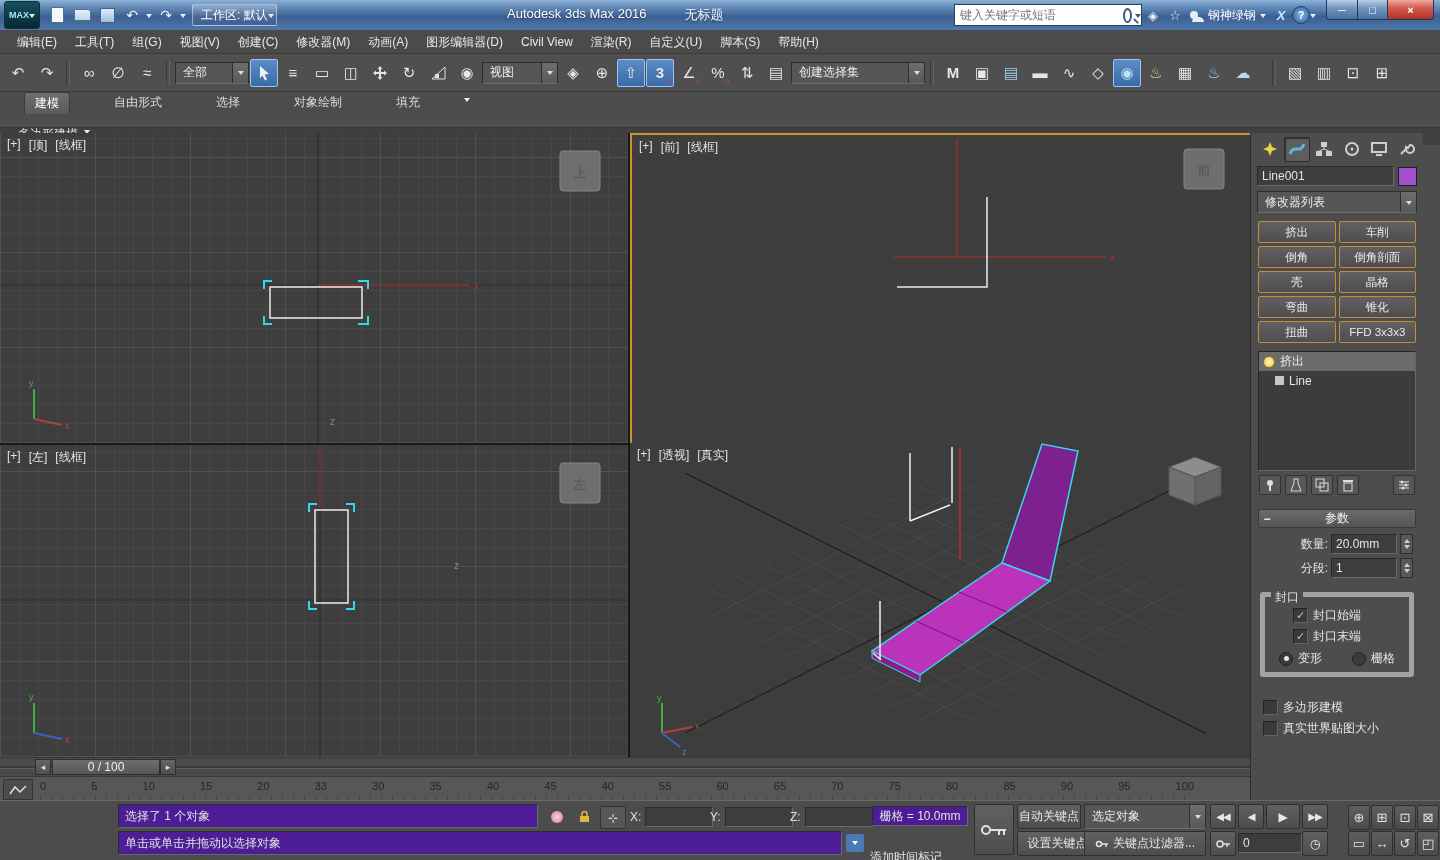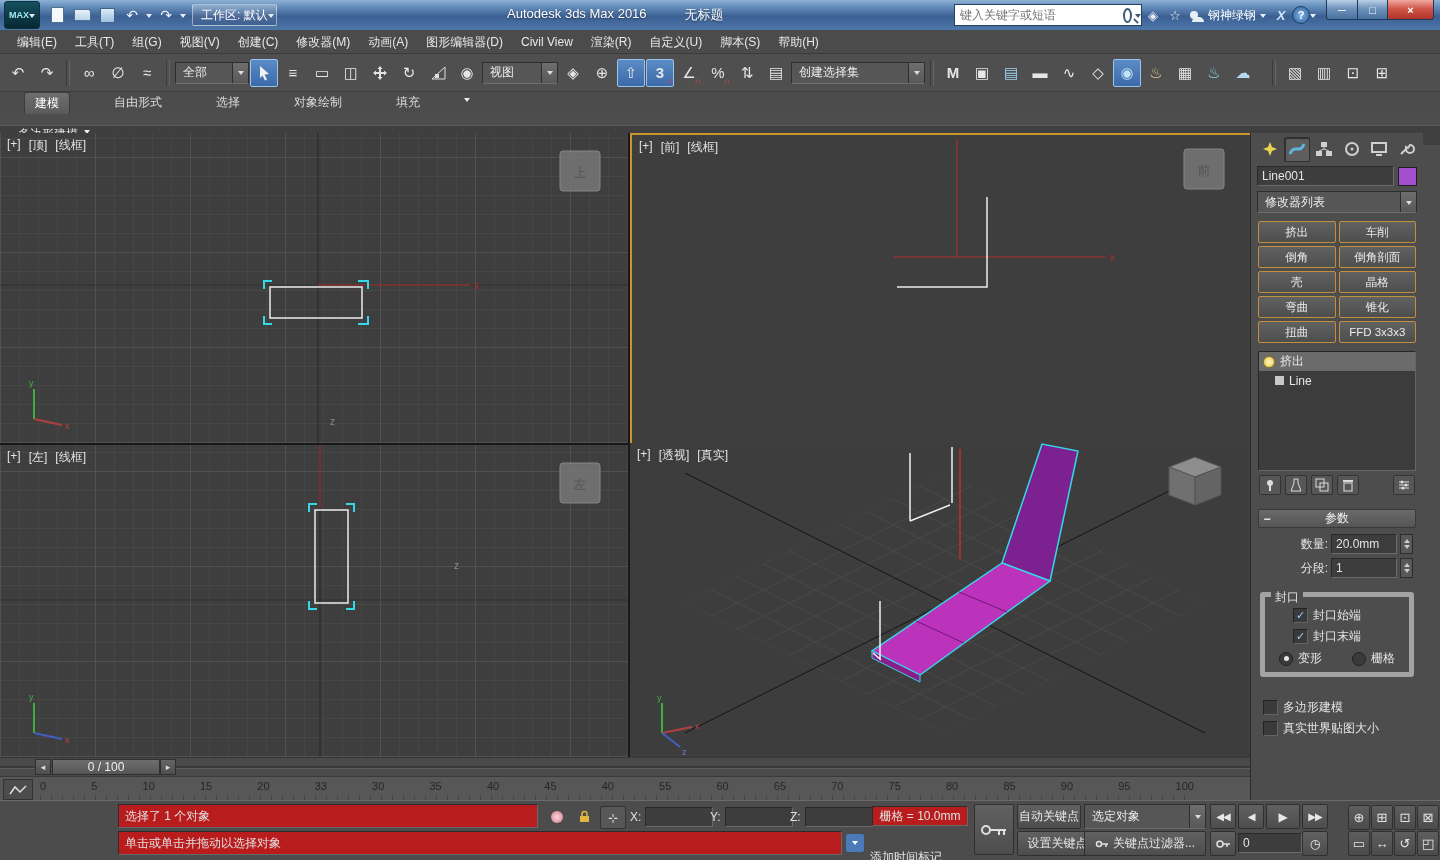--- a/index.html
+++ b/index.html
@@ -121,21 +121,21 @@
   .tshandle{position:absolute;left:52px;top:1px;width:108px;height:16px;background:linear-gradient(#6e6e6e,#565656);
       border:1px solid #2f2f2f;display:flex;align-items:center;justify-content:center;color:#f0f0f0;box-sizing:border-box;}
   .trkbar{position:absolute;left:0;top:776px;width:1250px;height:24px;background:#575757;border-top:1px solid #3a3a3a;}
   .trknums{position:absolute;left:40px;top:3px;width:1154px;display:flex;justify-content:space-between;color:#262626;font-size:11px;}
   .trkticks{position:absolute;left:40px;bottom:1px;width:1154px;height:5px;
       background:repeating-linear-gradient(90deg,#474747 0 1px,transparent 1px 11px);}
   .trkbtn{position:absolute;left:3px;top:2px;width:28px;height:19px;background:#4c4c4c;border:1px solid #333;
       display:flex;align-items:center;justify-content:center;}
   
   .sbar{position:absolute;left:0;top:800px;width:1440px;height:60px;background:#4c4c4c;border-top:1px solid #6a6a6a;}
-  .sunken{background:#b91c1c;border:1px solid #2b2b2b;border-bottom-color:#686868;border-right-color:#686868;
+  .sunken{background:#4c1d95;border:1px solid #2b2b2b;border-bottom-color:#686868;border-right-color:#686868;
       box-sizing:border-box;display:flex;align-items:center;padding:0 6px;color:#e0e0e0;position:absolute;height:24px;text-align:center;}
   .listener{position:absolute;left:2px;top:3px;width:112px;height:52px;border:1px solid #2b2b2b;}
   .lis-pink{height:25px;background:#f2bcc4;border-bottom:1px solid #9a9a9a;}
   .lis-white{height:26px;background:#ffffff;color:#111;font-size:12px;padding:4px 3px 0 3px;white-space:nowrap;overflow:hidden;box-sizing:border-box;}
   .sb-ico{position:absolute;width:24px;height:21px;display:flex;align-items:center;justify-content:center;border-radius:2px;}
   .coordlbl{position:absolute;color:#e0e0e0;top:9px;}
   .coordfld{position:absolute;top:6px;width:58px;}
   .sbtn{position:absolute;background:linear-gradient(#616161,#4d4d4d);border:1px solid #2f2f2f;border-radius:2px;color:#e8e8e8;
       display:flex;align-items:center;justify-content:center;box-s izing:border-box;box-sizing:border-box;}
   .pbtn{font-size:10px;letter-spacing:-1px;}

